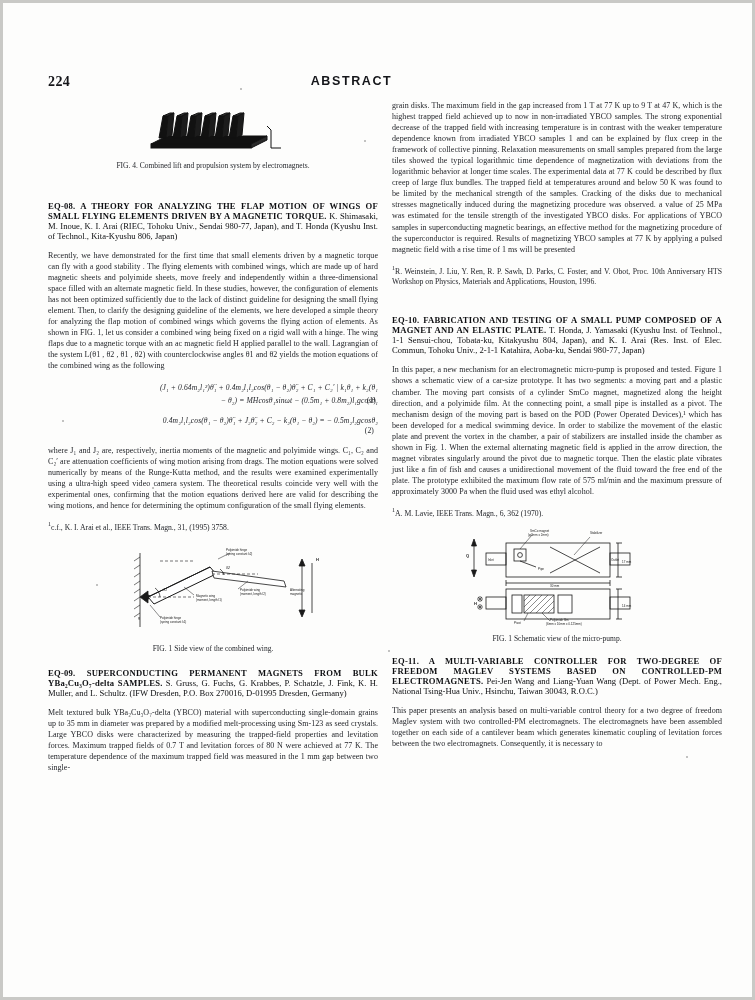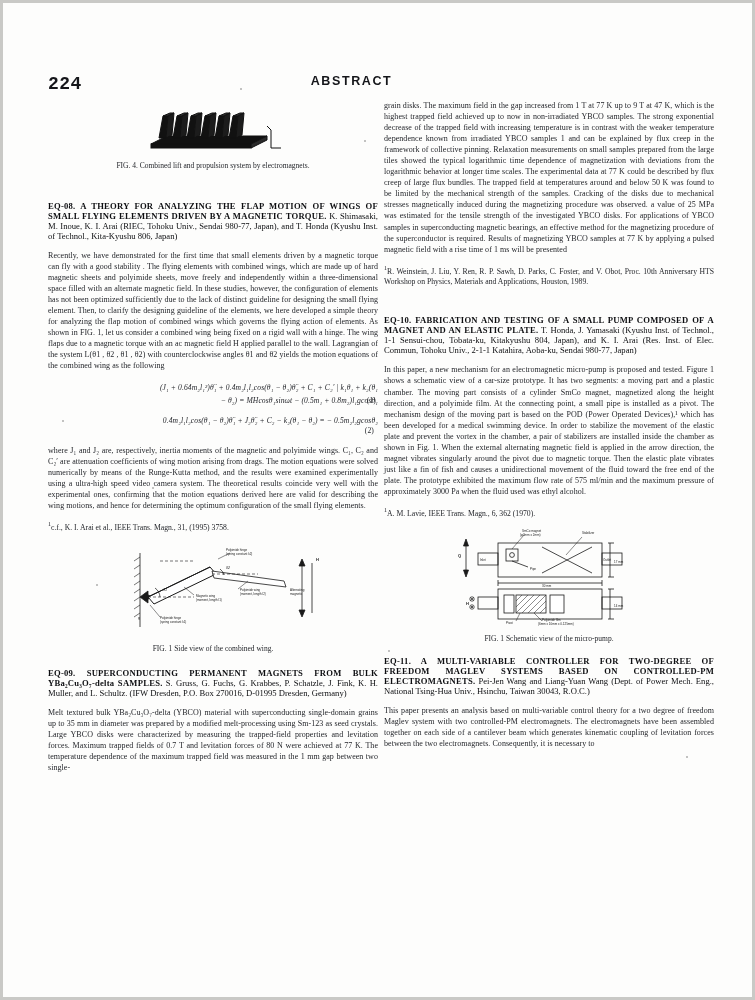--- a/index.html
+++ b/index.html
@@ -31,22 +31,22 @@
     position: absolute;
     top: 74px;
     left: 0;
     width: 755px;
     height: 16px;
   }
   .folio {
     position: absolute;
     left: 48px;
     top: 0;
-    font-family: Liberation Mono, monospace;
-    font-size: 18px;
+    font-family: Liberation Serif, serif;
+    font-size: 14px;
     font-weight: bold;
     color: #15161a;
     letter-spacing: 0.4px;
   }
   .runtitle {
     position: absolute;
     left: 0;
     top: 0;
     width: 755px;
     text-align: center;
@@ -59,21 +59,21 @@
     letter-spacing: 1.6px;
   }
   
   .col {
     position: absolute;
     top: 100px;
     width: 330px;
     height: 860px;
   }
   .col-left  { left: 48px; }
-  .col-right { left: 384px; }
+  .col-right { left: 392px; }
 
   p.body {
     margin: 0 0 0 0;
     font-size: 8.0px;
     line-height: 11.05px;
     text-align: justify;
     color: #24262b;
     text-indent: 0;
     letter-spacing: 0.05px;
     font-family: "Liberation Serif", serif;
@@ -308,21 +308,21 @@
     <div class="abs-head-block" style="margin-top:14px;">
       <p class="abs-title"><b>EQ-09. SUPERCONDUCTING PERMANENT MAGNETS FROM BULK YBa₂Cu₃O₇-delta SAMPLES.</b> <span>S. Gruss, G. Fuchs, G. Krabbes, P. Schatzle, J. Fink, K. H. Muller, and L. Schultz.  (IFW Dresden, P.O. Box 270016, D-01995 Dresden, Germany)</span></p>
       <p class="body">Melt textured bulk YBa₂Cu₃O₇-delta (YBCO) material with superconducting single-domain grains up to 35 mm in diameter was prepared by a modified melt-processing using Sm-123 as seed crystals. Large YBCO disks were characterized by measuring the trapped-field properties and levitation forces. Maximum trapped fields of 0.7 T and levitation forces of 80 N were achieved at 77 K. The temperature dependence of the maximum trapped field was measured in the 1 mm gap between two single-</p>
     </div>
 
   </div>
 
   <div class="col col-right">
 
     <p class="body">grain disks. The maximum field in the gap increased from 1 T at 77 K up to 9 T at 47 K, which is the highest trapped field achieved up to now in non-irradiated YBCO samples. The strong exponential decrease of the trapped field with increasing temperature is in contrast with the weaker temperature dependence known from irradiated YBCO samples 1 and can be explained by flux creep in the framework of collective pinning. Relaxation measurements on small samples prepared from the large tiles showed the typical logarithmic time dependence of magnetization with deviations from the logarithmic behavior at longer time scales. The experimental data at 77 K could be described by flux creep of large flux bundles. The trapped field at temperatures around and below 50 K was found to be limited by the mechanical strength of the samples. Cracking of the disks due to mechanical stresses magnetically induced during the magnetizing procedure was observed. a value of 25 MPa was estimated for the tensile strength of the investigated YBCO disks. For applications of YBCO samples in superconducting magnetic bearings, an effective method for the magnetizing procedure of the superconductor is required. Results of magnetizing YBCO samples at 77 K by applying a pulsed magnetic field with a rise time of 1 ms will be presented</p>
-    <p class="ref"><sup>1</sup><span>R. Weinstein, J. Liu, Y. Ren, R. P. Sawh, D. Parks, C. Foster, and V. Obot, Proc. 10th Anniversary HTS Workshop on Physics, Materials and Applications, Houston, 1989.</span></p>
+    <p class="ref"><sup>1</sup><span>R. Weinstein, J. Liu, Y. Ren, R. P. Sawh, D. Parks, C. Foster, and V. Obot, Proc. 10th Anniversary HTS Workshop on Physics, Materials and Applications, Houston, 1996.</span></p>
 
     <div class="abs-head-block">
       <p class="abs-title"><b>EQ-10. FABRICATION AND TESTING OF A SMALL PUMP COMPOSED OF A MAGNET AND AN ELASTIC PLATE.</b> <span>T. Honda, J. Yamasaki   (Kyushu Inst. of Technol., 1-1 Sensui-chou, Tobata-ku, Kitakyushu 804, Japan), and K. I. Arai  (Res. Inst. of Elec. Commun, Tohoku Univ., 2-1-1 Katahira, Aoba-ku, Sendai 980-77, Japan)</span></p>
       <p class="body">In this paper, a new mechanism for an electromagnetic micro-pump is proposed and tested. Figure 1 shows a schematic view of a car-size prototype. It has two segments: a moving part and a plastic chamber. The moving part consists of a cylinder SmCo magnet, magnetized along the height direction, and a polyimide film. At the connecting point, a small pipe is installed as a pivot. The mechanism design of the moving part is based on the POD (Power Operated Devices),¹ which has been developed for a medical swimming device. In order to stabilize the movement of the elastic plate and prevent the vortex in the chamber, a pair of stabilizers are installed inside the chamber as shown in Fig. 1. When the external alternating magnetic field is applied in the arrow direction, the magnet vibrates singularly around the pivot due to magnetic torque. Then the elastic plate vibrates just like a fin of fish and causes a unidirectional movement of the fluid toward the free end of the plate. The prototype exhibited the maximum flow rate of 575 ml/min and the maximum pressure of approximately 3000 Pa when the fluid used was ethyl alcohol.</p>
       <p class="ref"><sup>1</sup><span>A. M. Lavie, IEEE Trans. Magn., 6, 362 (1970).</span></p>
     </div>
 
     <div class="figwrap" style="margin-top:8px;">
       <svg class="figart" width="215" height="100" viewBox="0 0 215 100">
         <g stroke="#1a1a1a" fill="none" stroke-width="0.8">

